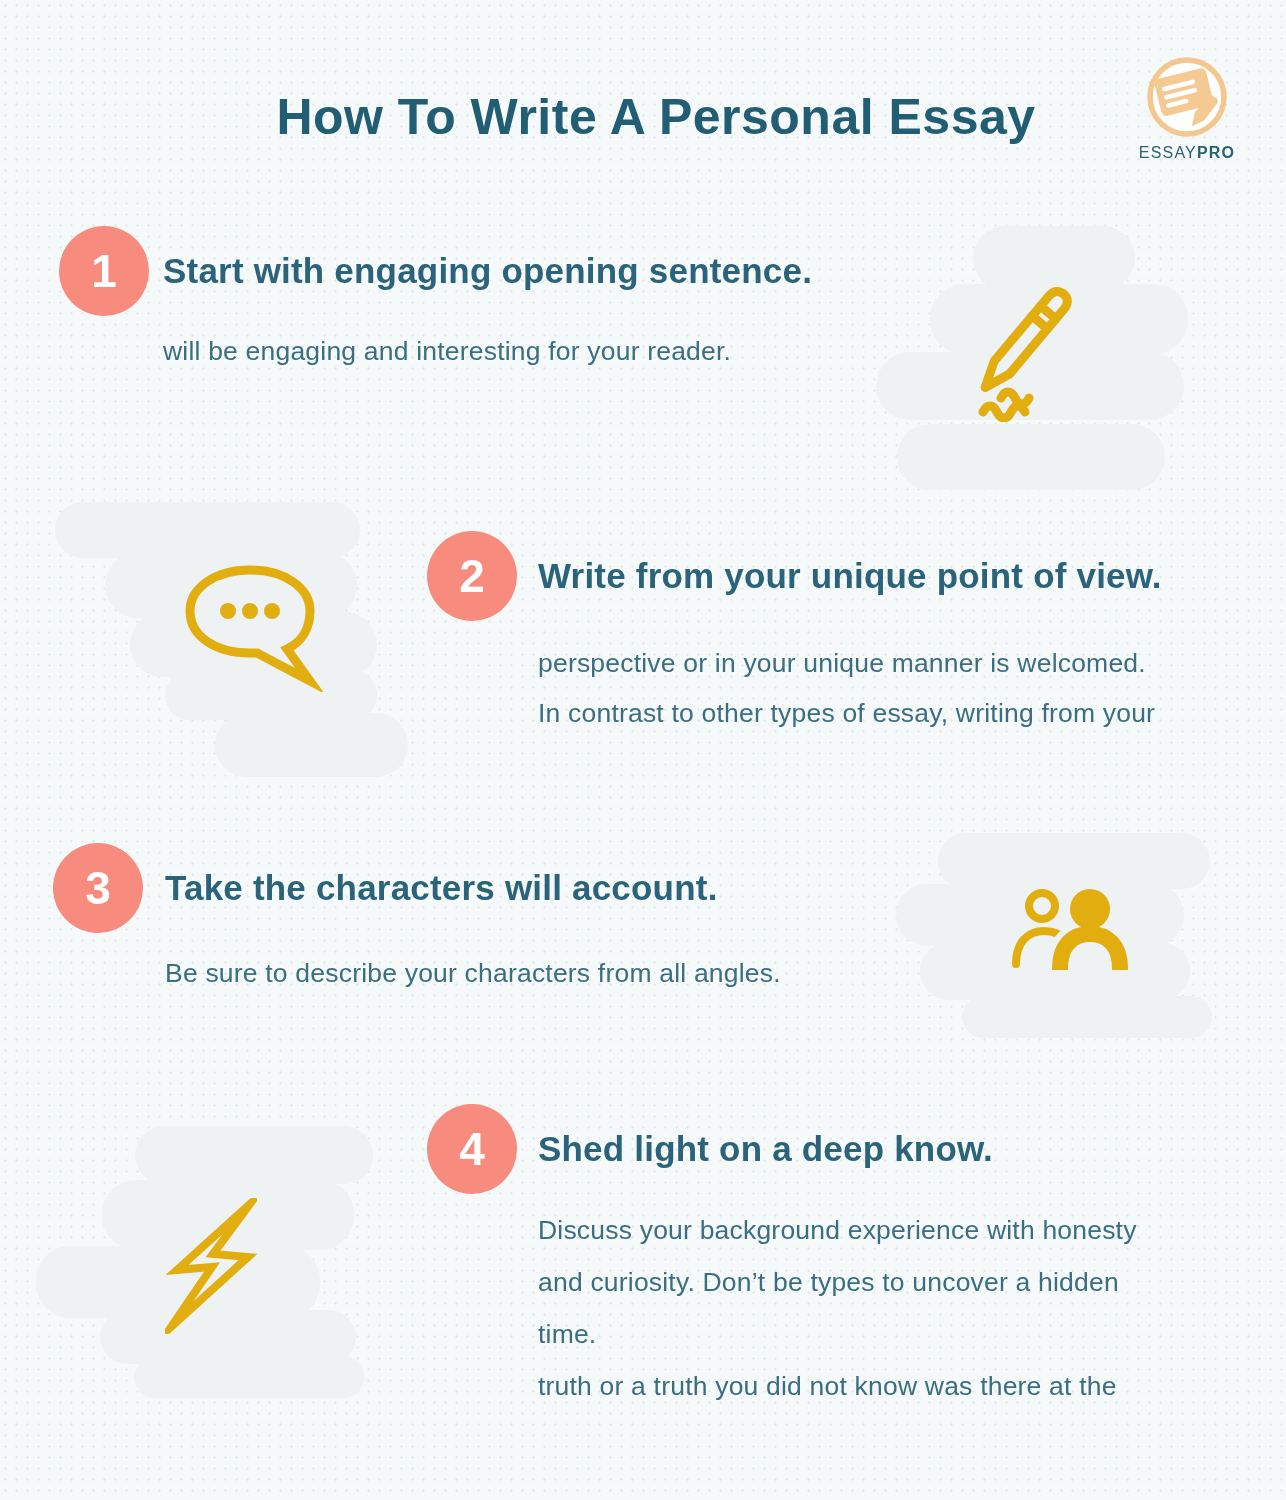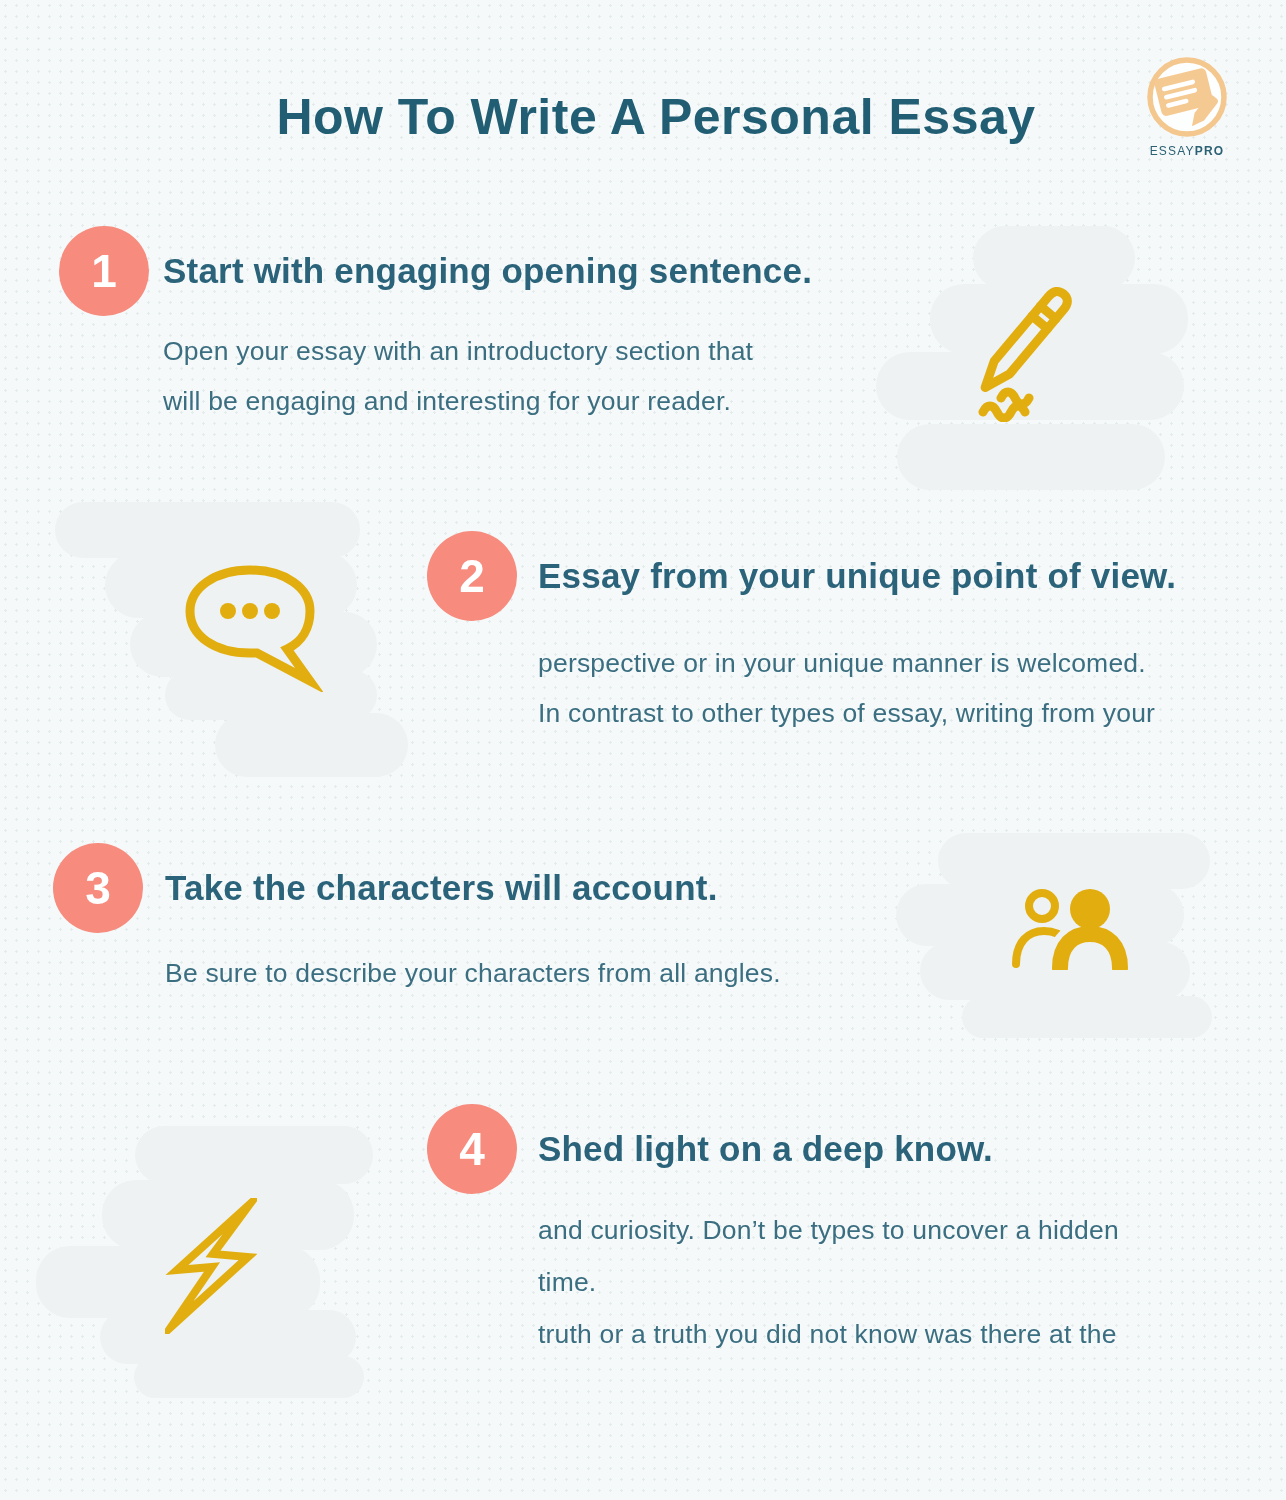--- a/index.html
+++ b/index.html
@@ -15,21 +15,21 @@
   }
   .page-title{
     position:absolute;left:0;top:88px;width:100%;
     margin:0;text-align:center;
     font-size:50px;font-weight:700;letter-spacing:0.5px;
     color:#215e74;
   }
   .logo-wrap{position:absolute;left:1142px;top:52px;width:90px;height:120px;}
   .brand{
     position:absolute;left:-35px;top:92px;width:160px;
-    text-align:center;font-size:12px;letter-spacing:1.2px;color:#2b6174;
+    text-align:center;font-size:16px;letter-spacing:1.2px;color:#2b6174;
   }
   .brand .b1{font-weight:500;}
   .brand .b2{font-weight:800;}
   .bar{position:absolute;display:block;background:#eef2f2;border-radius:34px;}
   .badge{
     position:absolute;width:90px;height:90px;border-radius:50%;
     background:#f68b7e;color:#ffffff;
     display:flex;align-items:center;justify-content:center;
     font-size:46px;font-weight:700;
   }
@@ -69,21 +69,20 @@
   <section>
 
     <i class="bar" style="left:973px;top:226px;width:162px;height:64px"></i>
     <i class="bar" style="left:930px;top:284px;width:258px;height:70px"></i>
     <i class="bar" style="left:876px;top:352px;width:308px;height:68px"></i>
     <i class="bar" style="left:897px;top:424px;width:268px;height:66px"></i>
 
     <div class="badge" style="left:59px;top:226px">1</div>
     <h2 class="step-title" style="left:163px;top:253px">Start with engaging opening sentence.</h2>
     <div class="step-desc" style="left:163px;top:326px">
-      <span>Open your essay with an introductory section that</span>
       <span>will be engaging and interesting for your reader.</span>
     </div>
 
     <svg class="icon" style="left:963px;top:276px" width="132" height="146" viewBox="0 0 132 146">
       <g fill="none" stroke="#e2ae0f" stroke-width="9" stroke-linecap="round" stroke-linejoin="round">
         <g transform="translate(62,64) rotate(40)">
           <path d="M0 62 L-10 36 L-10 -48 Q-10 -60 0 -60 Q10 -60 10 -48 L10 36 Z"></path>
           <line x1="-10" y1="-36" x2="10" y2="-36"></line>
           <line x1="-10" y1="-23" x2="10" y2="-23"></line>
         </g>
@@ -95,21 +94,21 @@
 
   <section>
 
     <i class="bar" style="left:55px;top:502px;width:305px;height:56px"></i>
     <i class="bar" style="left:105px;top:552px;width:252px;height:66px"></i>
     <i class="bar" style="left:130px;top:612px;width:247px;height:65px"></i>
     <i class="bar" style="left:165px;top:670px;width:212px;height:50px"></i>
     <i class="bar" style="left:215px;top:713px;width:193px;height:64px"></i>
 
     <div class="badge" style="left:427px;top:531px">2</div>
-    <h2 class="step-title" style="left:538px;top:558px">Essay from your unique point of view.</h2>
+    <h2 class="step-title" style="left:538px;top:558px">Write from your unique point of view.</h2>
     <div class="step-desc" style="left:538px;top:638px">
       <span>perspective or in your unique manner is welcomed.</span>
       <span>In contrast to other types of essay, writing from your</span>
     </div>
 
     <svg class="icon" style="left:177px;top:560px" width="146" height="132" viewBox="0 0 146 132">
       <path d="M73 10 C38 10 13 28 13 51 C13 76 38 93 73 93 L80 93 L133 121 L110 89 C125 82 133 68 133 51 C133 28 108 10 73 10 Z" fill="none" stroke="#e2ae0f" stroke-width="9" stroke-linejoin="miter" stroke-miterlimit="12"></path>
       <circle cx="51" cy="51" r="8" fill="#e2ae0f"></circle>
       <circle cx="73" cy="51" r="8" fill="#e2ae0f"></circle>
       <circle cx="95" cy="51" r="8" fill="#e2ae0f"></circle>
@@ -143,20 +142,21 @@
 
     <i class="bar" style="left:135px;top:1126px;width:238px;height:58px"></i>
     <i class="bar" style="left:102px;top:1180px;width:252px;height:70px"></i>
     <i class="bar" style="left:36px;top:1246px;width:284px;height:72px"></i>
     <i class="bar" style="left:100px;top:1310px;width:256px;height:54px"></i>
     <i class="bar" style="left:134px;top:1356px;width:230px;height:42px"></i>
 
     <div class="badge" style="left:427px;top:1104px">4</div>
     <h2 class="step-title" style="left:538px;top:1131px">Shed light on a deep know.</h2>
     <div class="step-desc lh52" style="left:538px;top:1204px">
+      <span>Discuss your background experience with honesty</span>
       <span>and curiosity. Don’t be types to uncover a hidden</span>
       <span>time.</span>
       <span>truth or a truth you did not know was there at the</span>
     </div>
 
     <svg class="icon" style="left:165px;top:1198px" width="92" height="136" viewBox="0 0 92 136">
       <path d="M85 6 L12 72 L47 69 L6 129 L83 59 L48 56 Z" fill="none" stroke="#e2ae0f" stroke-width="8" stroke-linejoin="miter" stroke-miterlimit="14"></path>
     </svg>
   </section>
 

